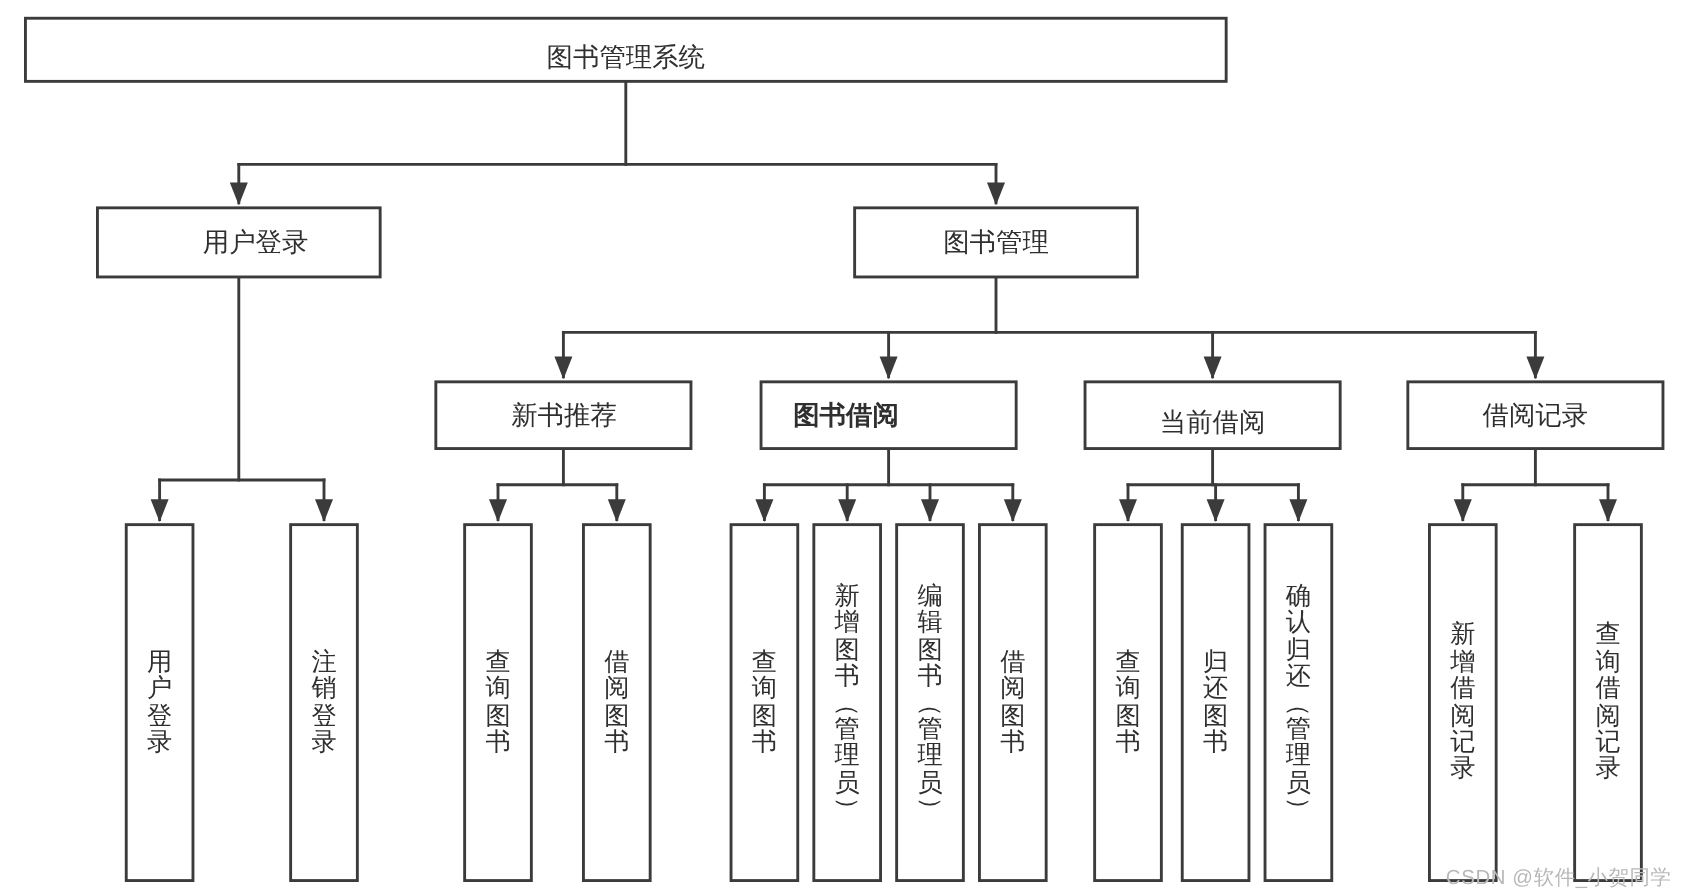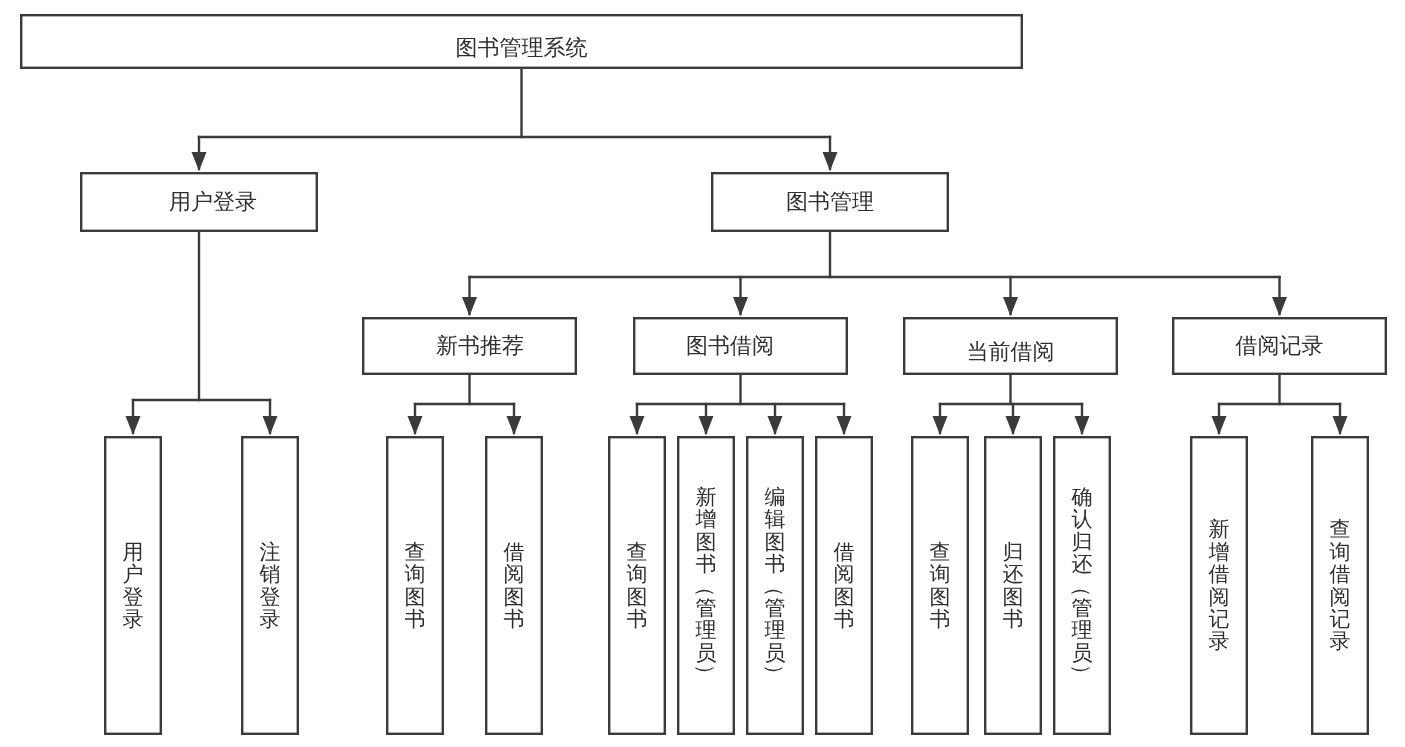--- a/index.html
+++ b/index.html
@@ -158,22 +158,22 @@
         <rect x="1054.2" y="437.2" width="55.6" height="296.6" class="node-rect"></rect>
         <rect x="1191.2" y="437.2" width="55.6" height="296.6" class="node-rect"></rect>
         <rect x="1312.2" y="437.2" width="55.6" height="296.6" class="node-rect"></rect>
       </g>
   </svg>
 
   <div id="labels-layer">
       <div class="hbox-label" style="left: 20px; top: 14px; width: 1003px; height: 68px;">图书管理系统</div>
       <div class="hbox-label" style="left: 80px; top: 172px; width: 266px; height: 60px;">用户登录</div>
       <div class="hbox-label" style="left: 711px; top: 172px; width: 238px; height: 60px;">图书管理</div>
-      <div class="hbox-label" style="left: 362px; top: 317px; width: 236px; height: 58px;">新书推荐</div>
-      <div class="hbox-label" style="left: 633px; top: 317px; width: 194px; height: 58px;">图书借阅</div>
+      <div class="hbox-label" style="left: 352px; top: 317px; width: 236px; height: 58px;">新书推荐</div>
+      <div class="hbox-label" style="left: 608px; top: 317px; width: 194px; height: 58px; font-weight: bold;">图书借阅</div>
       <div class="hbox-label" style="left: 903px; top: 317px; width: 215px; height: 70px;">当前借阅</div>
       <div class="hbox-label" style="left: 1172px; top: 317px; width: 215px; height: 58px;">借阅记录</div>
       <div class="vbox-label" style="left: 104px; top: 436px; width: 58px; height: 299px;">
         <span class="vt-char">用</span>
         <span class="vt-char">户</span>
         <span class="vt-char">登</span>
         <span class="vt-char">录</span>
       </div>
       <div class="vbox-label" style="left: 241px; top: 436px; width: 58px; height: 299px;">
         <span class="vt-char">注</span>
@@ -261,14 +261,15 @@
       <div class="vbox-label" style="left: 1311px; top: 436px; width: 58px; height: 299px;">
         <span class="vt-char">查</span>
         <span class="vt-char">询</span>
         <span class="vt-char">借</span>
         <span class="vt-char">阅</span>
         <span class="vt-char">记</span>
         <span class="vt-char">录</span>
       </div>
     </div>
 
+  <div class="watermark-text">CSDN @软件_小贺同学</div>
 
 </div>
 
 </body></html>

